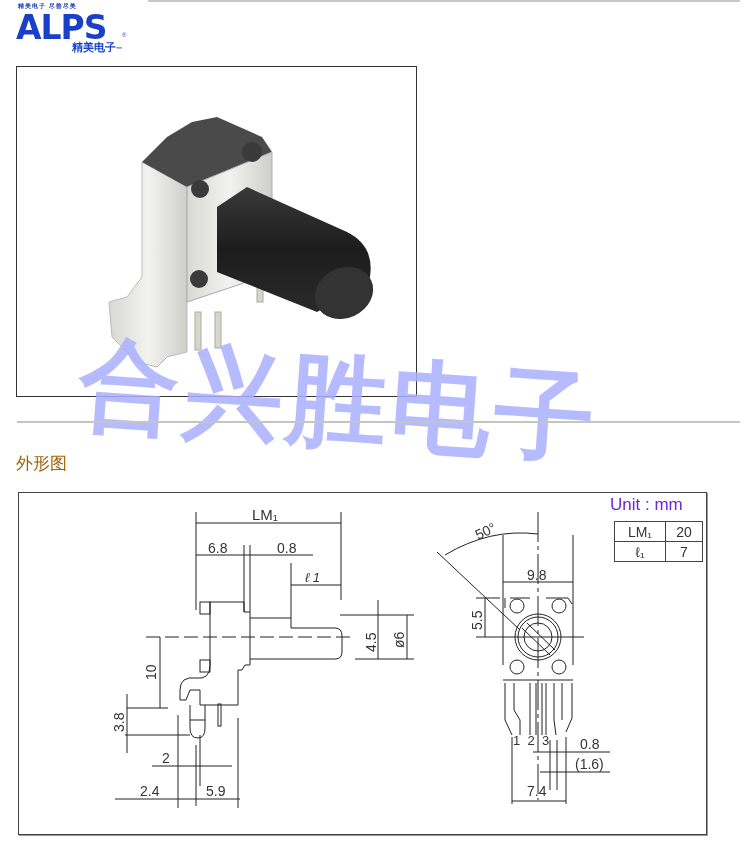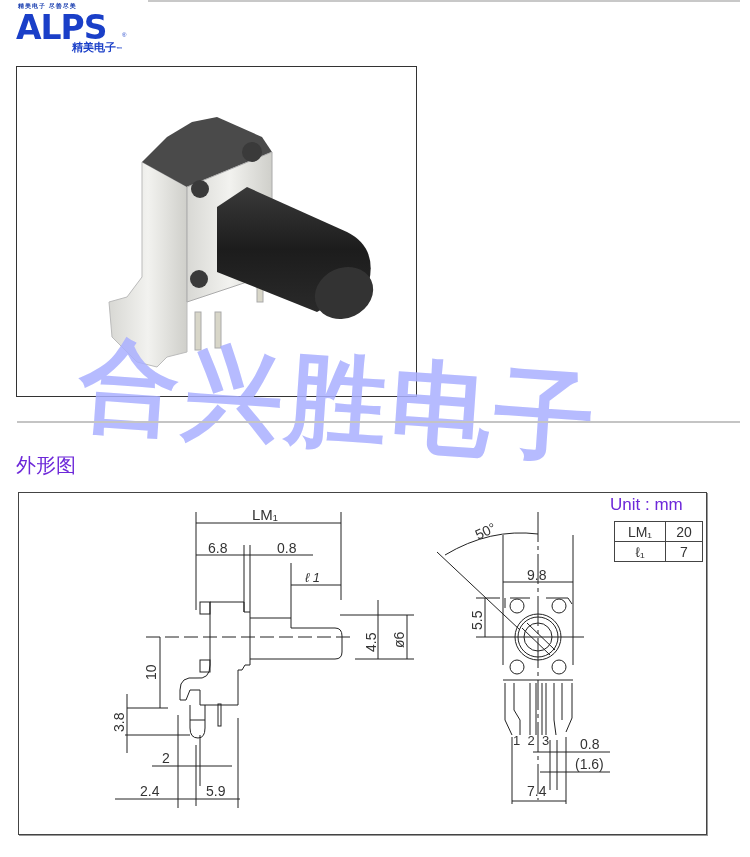--- a/index.html
+++ b/index.html
@@ -7,21 +7,21 @@
          font-family:"Liberation Sans", "DejaVu Sans", sans-serif; color:#222; }
   .abs { position:absolute; }
   .logo { left:16px; top:2px; width:118px; height:52px;text-decoration:underline; }
   .logo-tagline { position:absolute; left:2px; top:0; font-size:6px; color:#1a3fb0; letter-spacing:1px; font-weight:bold; white-space:nowrap; }
   .logo-main { position:absolute; left:0; top:6px; font-size:33px; font-weight:900; color:#1a3fc8; letter-spacing:-1px; font-family:"DejaVu Sans", sans-serif; }
   .logo-reg { position:absolute; left:106px; top:30px; font-size:6px; color:#1a3fc8; }
   .logo-cn { position:absolute; left:56px; top:38px; font-size:11px; font-weight:bold; color:#1a3fc8; white-space:nowrap; }
   .top-rule { left:148px; top:0; width:592px; height:2px; background:#c8c8c8; }
   .photo-frame { left:16px; top:66px; width:401px; height:331px; border:1px solid #333; background:#fff; box-sizing:border-box; overflow:hidden; }
   .mid-rule { left:17px; top:421px; width:723px; height:2px; background:#c4c4c4; }
-  .section-title { left:16px; top:452px; font-size:20px; color:#6d28d9; }
+  .section-title { left:16px; top:452px; font-size:17px; color:#a16207; }
   .drawing-frame { left:18px; top:492px; width:689px; height:343px; border:1px solid #444; box-shadow:1px 1px 0 #999; box-sizing:border-box; background:#fff; }
   .unit-label { left:610px; top:495px; font-size:17px; color:#6d28d9; }
   .spec-table { left:614px; top:521px; border-collapse:collapse; font-size:14px; }
   .spec-table td { border:1px solid #444; padding:0 4px; height:19px; text-align:center; color:#333; }
   .spec-table td.k { width:42px; }
   .spec-table td.v { width:28px; }
   .watermark { left:84px; top:318px; font-size:100px; font-weight:bold; color:#aab0ff; opacity:0.85; letter-spacing:4px; white-space:nowrap; font-family:"DejaVu Sans", sans-serif; pointer-events:none; transform:rotate(4deg); transform-origin:left top; }
   svg text { font-family:"Liberation Sans", sans-serif; fill:#333; }
 </style>
 </head>

